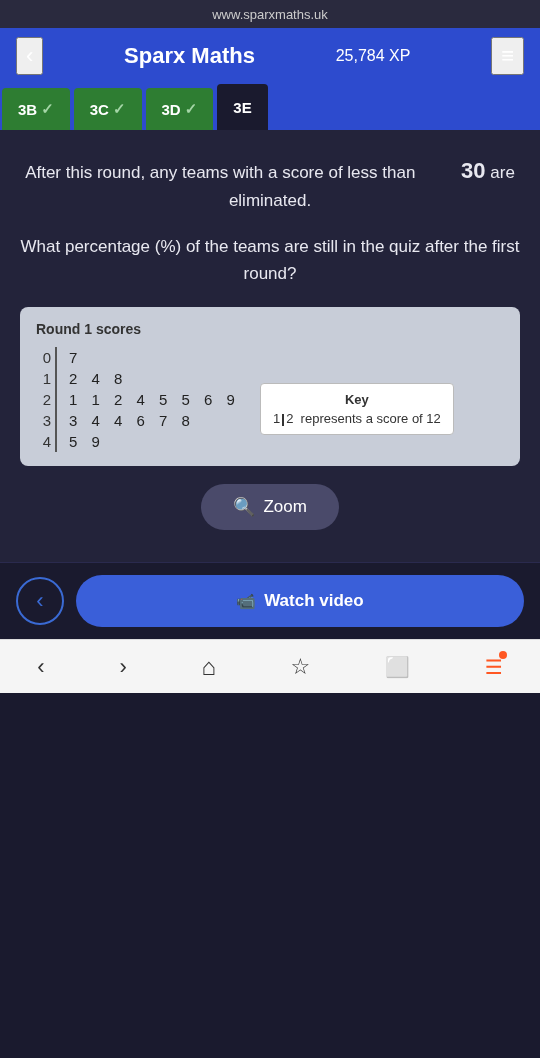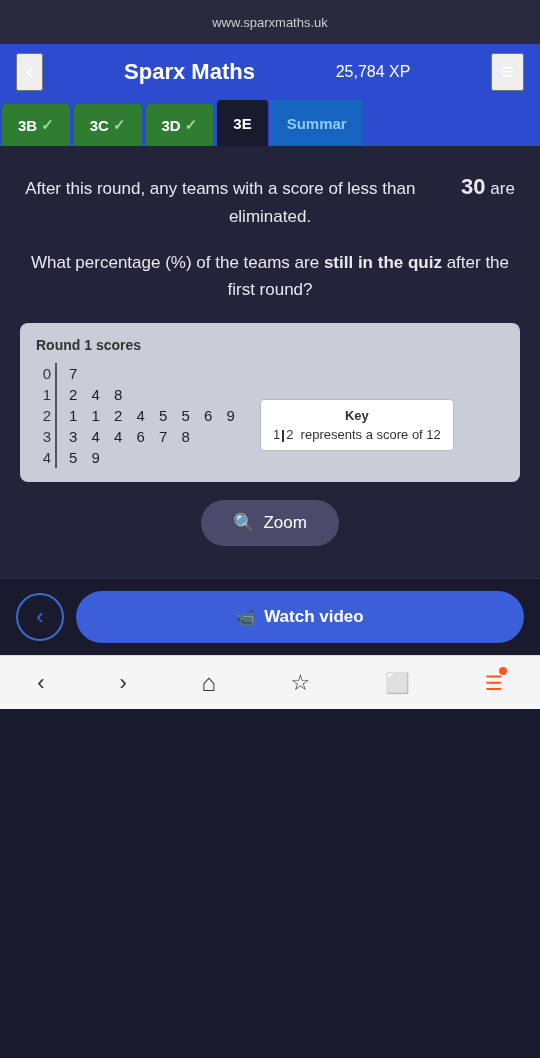--- a/index.html
+++ b/index.html
@@ -8,21 +8,21 @@
       min-height: 1058px;
       background: #1a1a2e;
       font-family: Arial, sans-serif;
       color: #fff;
       overflow-x: hidden;
     }
 
     
     .browser-bar {
       background: #2a2a3e;
-      height: 44px;
+      height: 28px;
       display: flex;
       align-items: center;
       justify-content: center;
       font-size: 13px;
       color: #ccc;
     }
 
     
     .app-header {
       background: #2d4bce;
@@ -104,21 +104,21 @@
       line-height: 1.55;
       color: #e8e8f0;
       margin-bottom: 20px;
     }
     .question-text .score-num {
       font-size: 22px;
       font-weight: bold;
       margin-left: 41px;
     }
     .question-text .bold {
-      font-weight: bold;
+      font-weight: normal;
     }
 
     
     .diagram-container {
       background: #c8cdd8;
       border-radius: 8px;
       padding: 14px 16px;
       margin: 0 0 18px 0;
       color: #222;
     }
@@ -312,23 +312,20 @@
   <div class="tab-item completed">
     <span>3C</span>
     <span class="tab-check">✓</span>
   </div>
   <div class="tab-item completed">
     <span>3D</span>
     <span class="tab-check">✓</span>
   </div>
   <div class="tab-item active">
     <span>3E</span>
-  </div>
-  <div class="tab-item summary">
-    <span>Summar</span>
   </div>
 </div>
 
 <div class="main-content">
 
 
   <div class="question-text">
     After this round, any teams with a score of less than <span class="score-num">30</span> are eliminated.
   </div>
 

